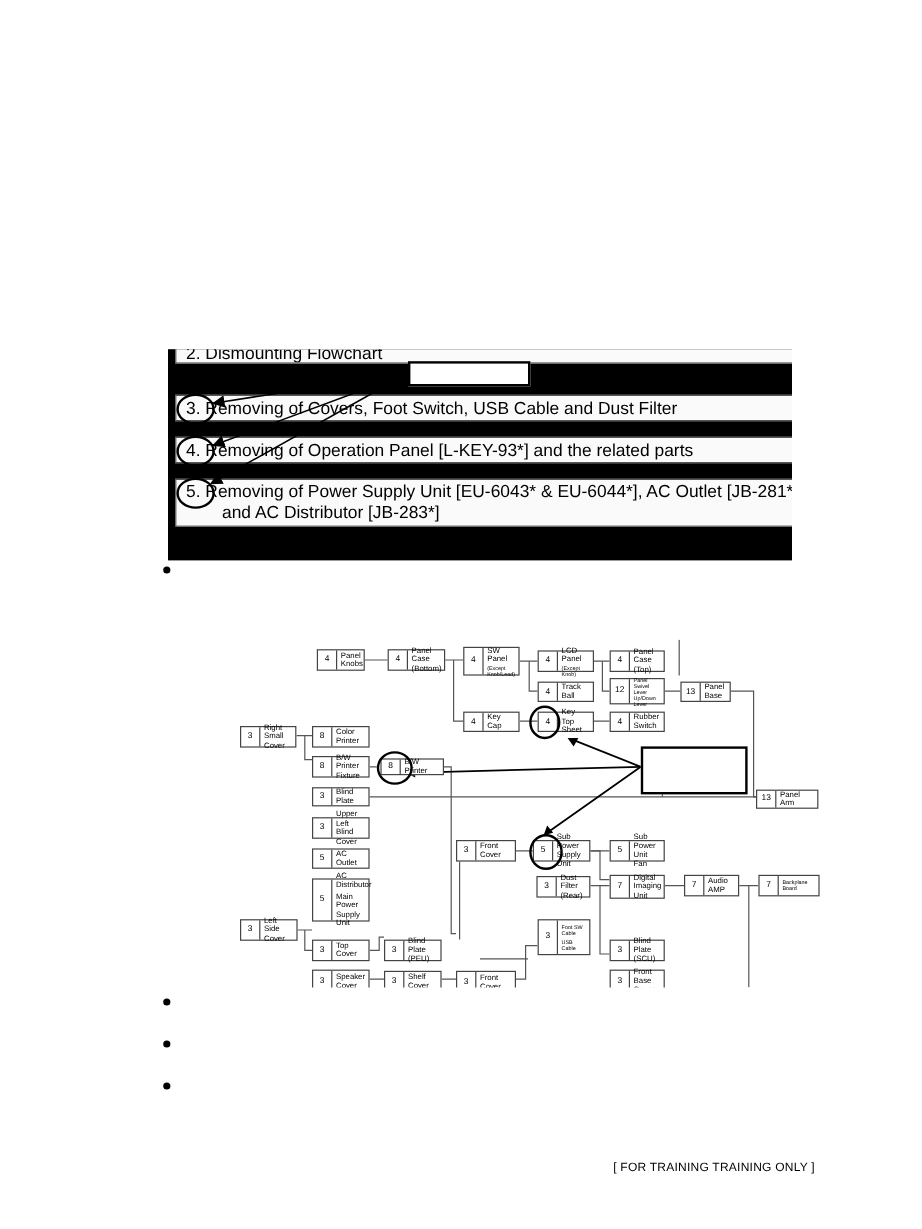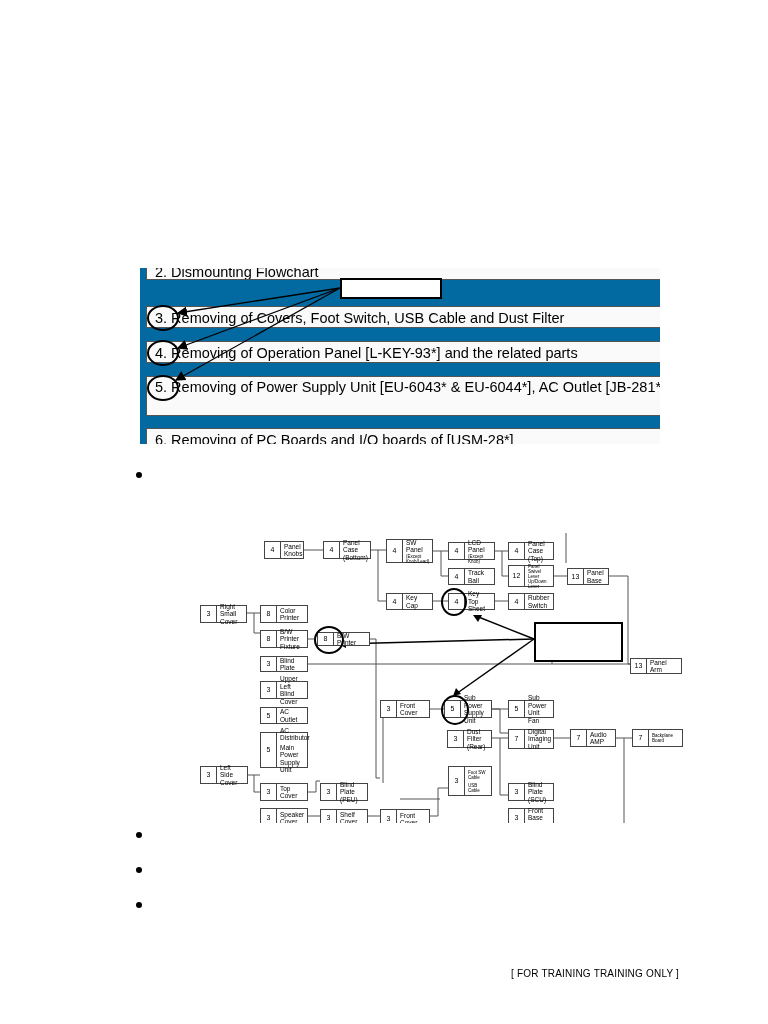--- a/index.html
+++ b/index.html
@@ -1,17 +1,17 @@
 <!DOCTYPE html>
 <html><head>
 <meta charset="utf-8">
 <style>
   html, body { margin:0; padding:0; background:#fff; }
   body { width:768px; height:1024px; position:relative; overflow:hidden; font-family:"Liberation Sans", sans-serif; color:#000; }
-  .toc-img { position:absolute; left:140px; top:268px; width:520px; height:176px; background:#0369a1; overflow:hidden; }
+  .toc-img { position:absolute; left:140px; top:291px; width:520px; height:176px; background:#000000; overflow:hidden; }
   .toc-row { position:absolute; left:6px; right:0; border:1px solid #555; border-right:none; background:#fafafa; font-size:14.5px; padding-left:8px; box-sizing:border-box; white-space:nowrap; overflow:hidden; }
   .toc-row span { display:block; line-height:22px; }
   .toc-row .cont { padding-left:30px; }
   .callout-box { position:absolute; border:2px solid #000; background:#fff; }
   .circle { position:absolute; border:2px solid #000; border-radius:50%; }
   .bullet { position:absolute; left:136px; width:6px; height:6px; border-radius:50%; background:#000; }
   .bullet-text { position:absolute; left:160px; font-size:13px; }
   .flow-img { position:absolute; left:180px; top:533px; width:515px; height:290px; background:#fff; overflow:hidden; }
   .node { position:absolute; display:flex; border:1px solid #444; background:#fff; font-size:6.5px; line-height:7.5px; box-sizing:border-box; }
   .node .num { width:15px; border-right:1px solid #444; display:flex; align-items:center; justify-content:center; font-size:7px; flex:none; }
@@ -28,24 +28,22 @@
       <span style="line-height:22px;">2. Dismounting Flowchart</span>
     </div>
   <div class="toc-row" style="top:38px;height:22px;">
       <span>3. Removing of Covers, Foot Switch, USB Cable and Dust Filter</span>
     </div>
   <div class="toc-row" style="top:73px;height:22px;">
       <span>4. Removing of Operation Panel [L-KEY-93*] and the related parts</span>
     </div>
   <div class="toc-row" style="top:108px;height:40px;">
     <span style="line-height:20px;">5. Removing of Power Supply Unit [EU-6043* &amp; EU-6044*], AC Outlet [JB-281*/-28</span>
+    <span class="cont" style="line-height:16px;">and AC Distributor [JB-283*]</span>
   </div>
-  <div class="toc-row" style="top:160px;height:22px;">
-      <span>6. Removing of PC Boards and I/O boards of [USM-28*]</span>
-    </div>
 
   <div class="circle" style="left:7px;top:37px;width:28px;height:22px;"></div>
   <div class="circle" style="left:7px;top:72px;width:28px;height:22px;"></div>
   <div class="circle" style="left:7px;top:107px;width:28px;height:22px;"></div>
 
   <div class="callout-box" style="left:200px;top:10px;width:98px;height:17px;"><span></span></div>
 
   <svg class="lines" width="520" height="176">
     <defs>
         <marker id="ah" markerWidth="8" markerHeight="8" refX="7" refY="4" orient="auto">

